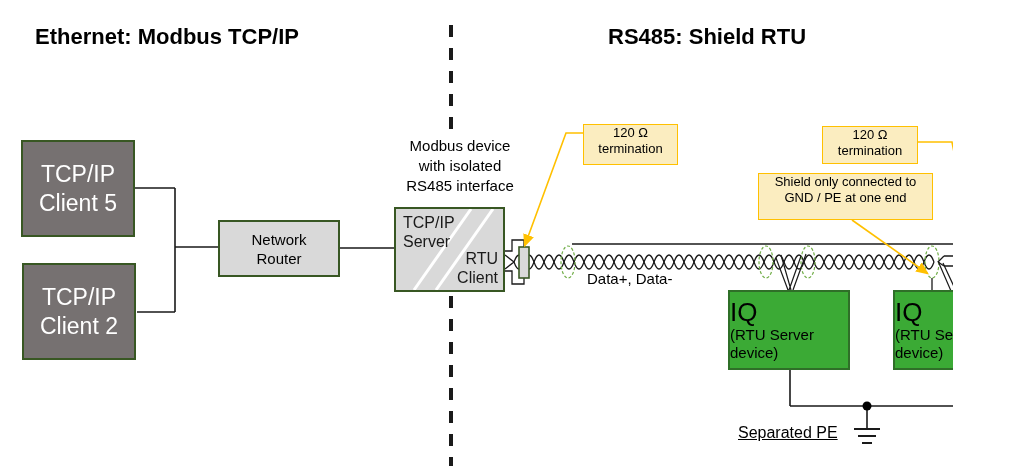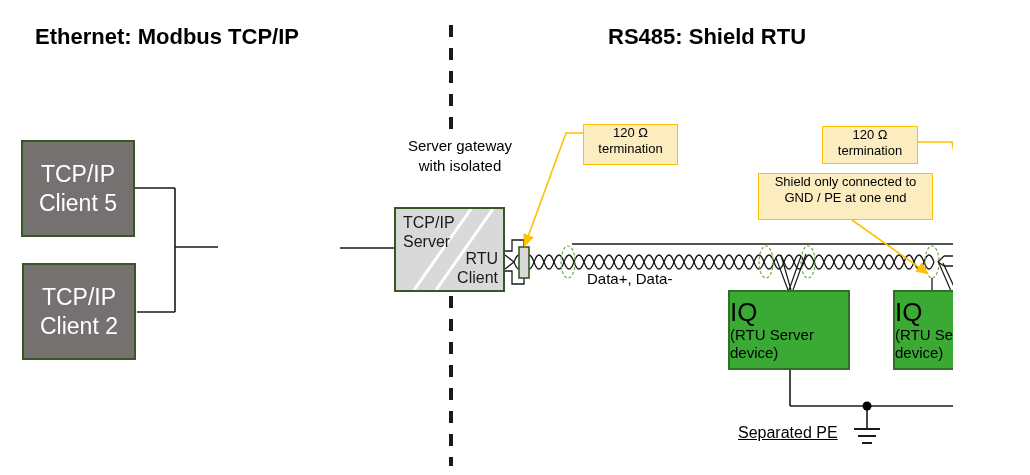--- a/index.html
+++ b/index.html
@@ -97,24 +97,29 @@
 
   <div class="devbox client" style="left:21px;top:140px;">
     <div>TCP/IP</div>
     <div>Client 5</div>
   </div>
   <div class="devbox client" style="left:22px;top:263px;">
     <div>TCP/IP</div>
     <div>Client 2</div>
   </div>
 
+  <div class="devbox graybox" style="left:218px;top:220px;width:122px;height:57px;">
+    <div>Network</div>
+    <div>Router</div>
+  </div>
 
   <div class="gw-caption">
-    <div>Server gateway</div>
+    <div>Modbus device</div>
     <div>with isolated</div>
+    <div>RS485 interface</div>
   </div>
 
   <div class="gateway">
     <svg width="107" height="81" style="position:absolute;left:0;top:0;">
       <path d="M18,81 L75,0 M40,81 L97,0" stroke="#ffffff" stroke-width="3" fill="none"></path>
     </svg>
     <div class="gw-top">
       <div>TCP/IP</div>
       <div>Server</div>
     </div>

